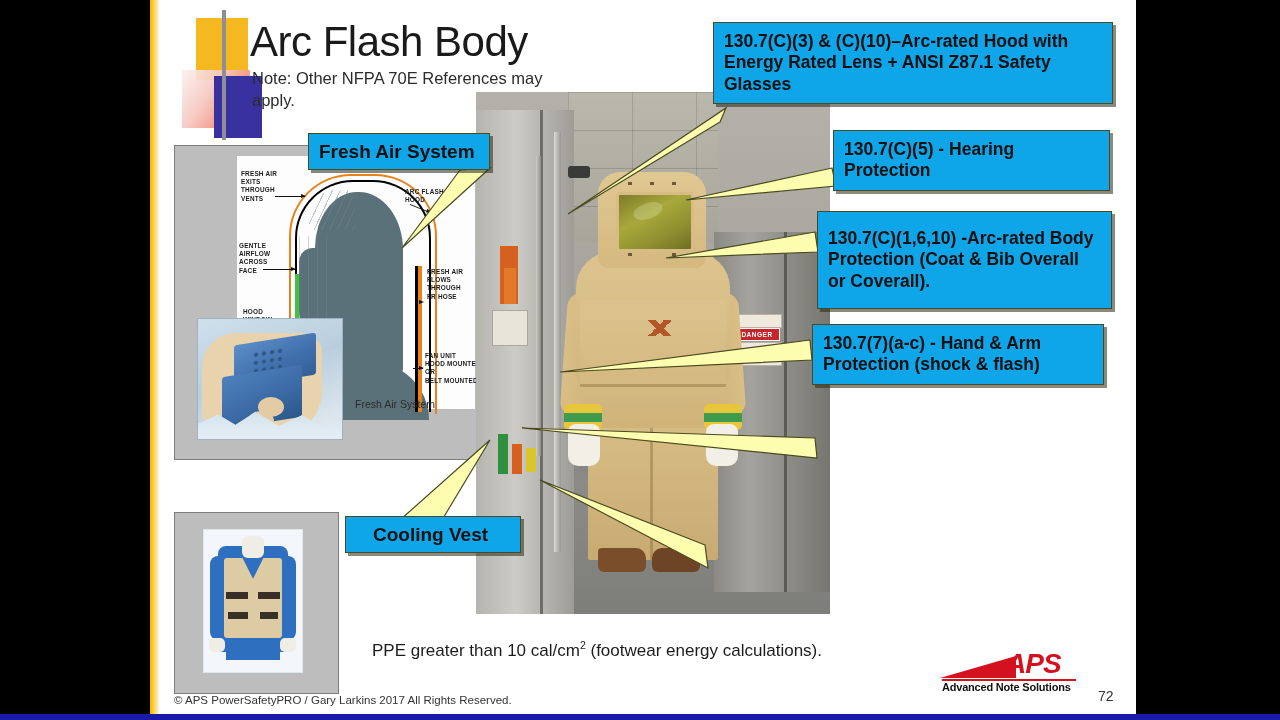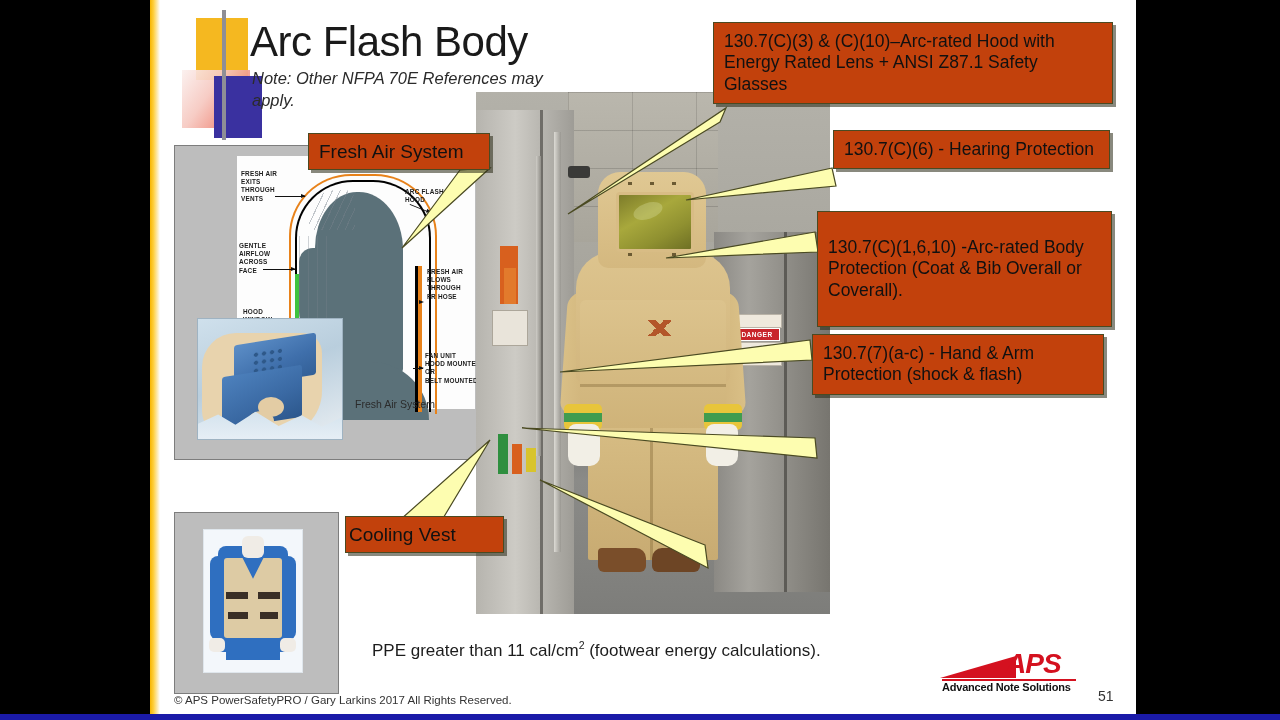--- a/index.html
+++ b/index.html
@@ -42,21 +42,21 @@
   .deco .sq-pink   { position:absolute; left:0px;  top:60px; width:68px; height:58px;
                      background:linear-gradient(125deg,#fbf0ee 0%,#f6c8c0 40%,#f08d7e 72%,#fbe8e4 100%); opacity:.92; }
   .deco .vbar      { position:absolute; left:40px; top:0px; width:4px; height:130px; background:#8e8e96; }
 
   .title {
     position:absolute; left:90px; top:18px;
     font-size:42px; color:#1a1a1a; letter-spacing:-0.5px; white-space:nowrap;
   }
   .subtitle {
     position:absolute; left:92px; top:68px; width:300px;
-    font-size:16.5px; color:#2b2b2b; line-height:1.32;font-style:italic;
+    font-size:16.5px; color:#2b2b2b; line-height:1.32;
   }
 
   
   .panel-fas {
     position:absolute; left:14px; top:145px; width:302px; height:313px;
     background:#bdbdbd; border:1px solid #7d7d7d;
   }
   .panel-vest {
     position:absolute; left:14px; top:512px; width:163px; height:180px;
     background:#bdbdbd; border:1px solid #7d7d7d;
@@ -293,25 +293,25 @@
     background:linear-gradient(to bottom,#d8be85,#c8ab72);
     border-radius:4px 4px 2px 2px;
   }
   .suit-pants .crease{ position:absolute; left:62px; top:0; width:3px; height:148px; background:rgba(140,112,62,.45); }
   .boot-l{ position:absolute; left:122px; top:456px; width:48px; height:24px; background:#7a4e2a; border-radius:4px 10px 6px 6px; }
   .boot-r{ position:absolute; left:176px; top:456px; width:48px; height:24px; background:#6d4525; border-radius:10px 4px 6px 6px; }
 
   
   .callout {
     position:absolute;
-    background:#c2410c;
+    background:#0ea5e9;
     border:1.6px solid #4a4a22;
     box-shadow:3px 3px 0 rgba(40,40,20,.55);
     color:#111;
-    font-weight:normal;
+    font-weight:bold;
     line-height:1.22;
     box-sizing:border-box;
   }
 
   
   .example {
     position:absolute; left:212px; top:638px; width:560px;
     font-size:17px; color:#1c1c1c; line-height:1.42;
   }
   .copyright {
@@ -488,40 +488,40 @@
       <polygon points="655,232 506,258 658,252" fill="#fdfdb0" stroke="#4a4a22" stroke-width="1.2"></polygon>
       <polygon points="650,340 400,372 652,360" fill="#fdfdb0" stroke="#4a4a22" stroke-width="1.2"></polygon>
       <polygon points="655,438 362,428 657,458" fill="#fdfdb0" stroke="#4a4a22" stroke-width="1.2"></polygon>
       <polygon points="545,545 380,480 548,568" fill="#fdfdb0" stroke="#4a4a22" stroke-width="1.2"></polygon>
       <polygon points="330,168 242,248 300,170" fill="#fdfdb0" stroke="#4a4a22" stroke-width="1.2"></polygon>
       <polygon points="240,520 330,440 282,520" fill="#fdfdb0" stroke="#4a4a22" stroke-width="1.2"></polygon>
     </svg>
 
     <div class="callout" style="left:553px; top:22px; width:400px; padding:8px 10px; font-size:17.5px;">130.7(C)(3) &amp; (C)(10)–Arc-rated Hood with Energy Rated Lens + ANSI Z87.1 Safety Glasses</div>
 
-    <div class="callout" style="left:673px; top:130px; width:277px; padding:8px 10px; font-size:17.5px;">130.7(C)(6) - Hearing Protection</div>
-
-    <div class="callout" style="left:657px; top:211px; width:295px; padding:25px 10px; font-size:17.5px;">130.7(C)(1,6,10) -Arc-rated Body Protection (Coat &amp; Bib Overall or Coverall).</div>
-
-    <div class="callout" style="left:652px; top:324px; width:292px; padding:8px 10px; font-size:17.5px;margin-top:10px;">130.7(7)(a-c) - Hand &amp; Arm Protection (shock &amp; flash)</div>
+    <div class="callout" style="left:673px; top:130px; width:277px; padding:8px 10px; font-size:17.5px;">130.7(C)(5) - Hearing Protection</div>
+
+    <div class="callout" style="left:657px; top:211px; width:295px; padding:16px 10px; font-size:17.5px;">130.7(C)(1,6,10) -Arc-rated Body Protection (Coat &amp; Bib Overall or Coverall).</div>
+
+    <div class="callout" style="left:652px; top:324px; width:292px; padding:8px 10px; font-size:17.5px;">130.7(7)(a-c) - Hand &amp; Arm Protection (shock &amp; flash)</div>
 
 
 
     <div class="callout" style="left:148px; top:133px; width:182px; padding:6px 10px; font-size:19px;">Fresh Air System</div>
 
-    <div class="callout" style="left:185px; top:516px; width:159px; padding:6px 3px; font-size:19px;">Cooling Vest</div>
+    <div class="callout" style="left:185px; top:516px; width:176px; padding:6px 27px; font-size:19px;">Cooling Vest</div>
 
     <div class="example">
-      <div><span>PPE greater than 11 cal/cm</span><sup>2</sup><span> (footwear energy calculations).</span></div>
+      <div><span>PPE greater than 10 cal/cm</span><sup>2</sup><span> (footwear energy calculations).</span></div>
     </div>
 
     <div class="copyright">© APS PowerSafetyPRO / Gary Larkins 2017 All Rights Reserved.</div>
 
     <div class="aps-logo">
       <div class="swoosh"></div>
       <div class="aps-txt">APS</div>
       <div class="rule"></div>
       <div class="tag">Advanced Note Solutions</div>
     </div>
 
-    <div class="pagenum">51</div>
+    <div class="pagenum">72</div>
   </div>
 </div>
 
 </body></html>

